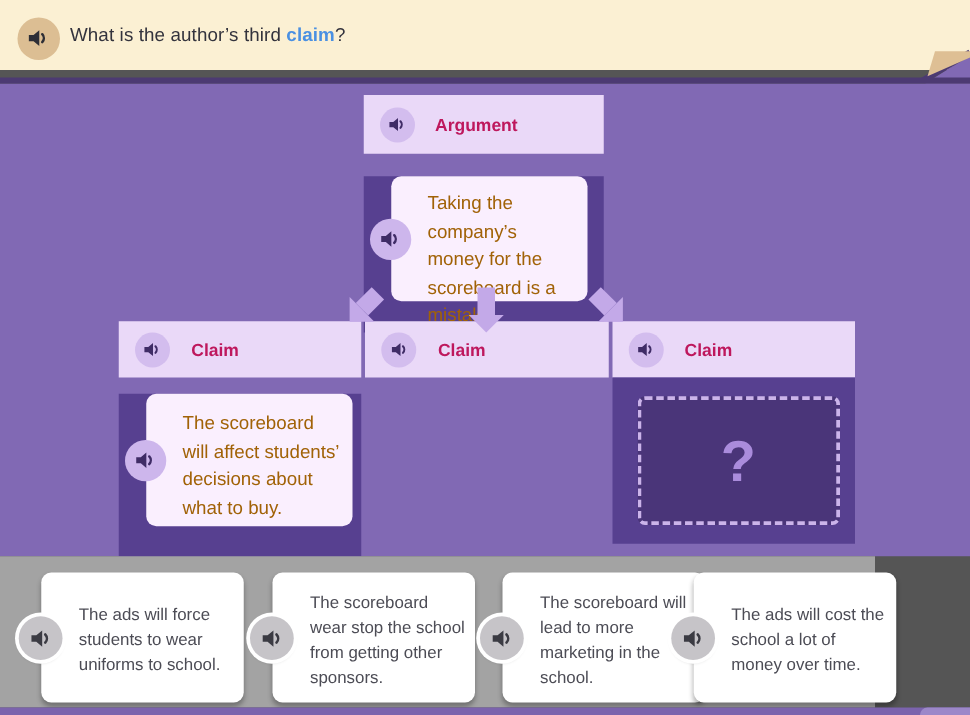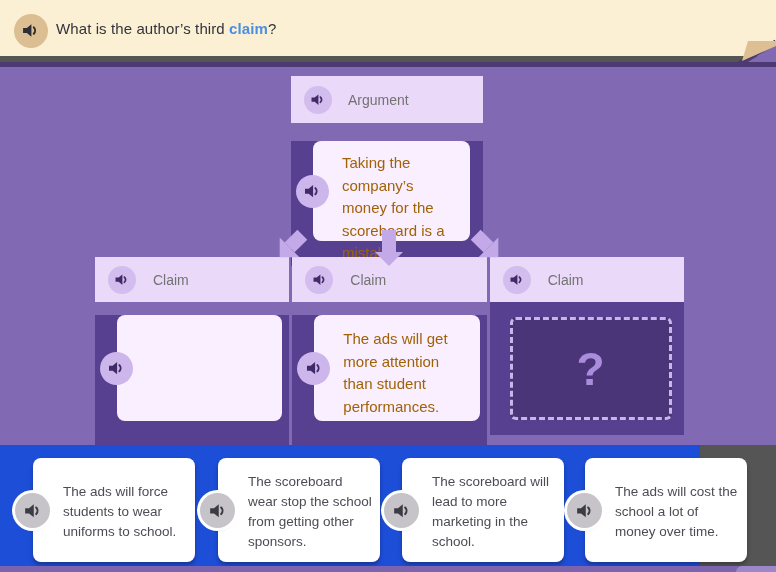--- a/index.html
+++ b/index.html
@@ -26,21 +26,21 @@
              position:absolute;left:-17px;top:50%;margin-top:-16px;}
   .spk--gray{width:35px;height:35px;background:#c6c4c8;color:#3b3b43;
              box-shadow:0 0 0 3px #ffffff,0 2px 3px rgba(0,0,0,.25);
              position:absolute;left:-18px;top:50%;margin-top:-17px;}
 
   
   .main{position:absolute;left:0;top:67px;width:776px;height:378px;background:#8169b4;}
 
   .argument{position:absolute;left:291px;top:9px;width:192px;}
   .box-header{height:47px;background:#ead9f8;display:flex;align-items:center;gap:16px;padding-left:13px;box-sizing:border-box;}
-  .box-header .hdr-label{font-size:14px;font-weight:normal;color:#737373;}
+  .box-header .hdr-label{font-size:14px;font-weight:bold;color:#be185d;}
   .box-body{background:#574090;position:relative;}
   .argument .box-body{height:125px;}
 
   .text-card{
     position:relative;background:#faeffe;border-radius:8px;
     font-size:15px;line-height:1.5;color:#a16207;
   }
   .argument .text-card{margin:18px 11px 0 22px;width:157px;height:100px;box-sizing:border-box;padding:11px 8px 8px 29px;}
 
   .claims{position:absolute;left:95px;top:190px;width:589px;display:flex;gap:3px;}
@@ -52,29 +52,29 @@
   .drop-zone{
     position:absolute;left:20px;top:15px;width:162px;height:103px;box-sizing:border-box;
     background:#4a3579;border:3px dashed #cbb4ea;border-radius:6px;
     display:flex;align-items:center;justify-content:center;cursor:pointer;
   }
   .drop-zone .qmark{font-size:46px;font-weight:bold;color:#aa8cdc;line-height:1;}
 
   .arrows{position:absolute;left:0;top:0;width:776px;height:378px;pointer-events:none;z-index:4;}
 
   
-  .tray{position:absolute;left:0;top:445px;width:700px;height:121px;background:#1d4ed8;}
+  .tray{position:absolute;left:0;top:445px;width:700px;height:121px;background:#a3a3a3;}
   .opt-card{
     position:absolute;top:13px;width:162px;height:104px;box-sizing:border-box;
     background:#ffffff;border-radius:8px;box-shadow:0 3px 4px rgba(0,0,0,.3);
     font-size:13.5px;line-height:1.5;color:#4c4c55;
     padding:12px 8px 8px 30px;display:flex;align-items:center;cursor:grab;
   }
   .opt-card .opt-text{width:100%;}
-  .opt-1{left:33px;}.opt-2{left:218px;}.opt-3{left:402px;}.opt-4{left:585px;}
+  .opt-1{left:33px;}.opt-2{left:218px;}.opt-3{left:402px;}.opt-4{left:555px;}
 
   .bottom-strip{position:absolute;left:0;top:566px;width:776px;height:6px;background:#7b63ad;}
   .strip-tab{position:absolute;right:0;bottom:0;width:40px;height:6px;background:#9c87c9;border-radius:6px 0 0 0;}
 </style>
 </head>
 <body>
 
 <div class="screen">
 
   <div class="banner">
@@ -135,44 +135,34 @@
           <span class="hdr-label">Claim</span>
         </div>
         <div class="box-body">
           <div class="text-card">
             <div class="spk spk--card">
                 <svg viewBox="0 0 24 24" width="62%" height="62%">
                   <path d="M3.5 9.1v5.8h4.3l5.2 4.3V4.8L7.8 9.1H3.5z" fill="currentColor"></path>
                   <path d="M15.7 8.4a5.2 5.2 0 0 1 0 7.2" fill="none" stroke="currentColor" stroke-width="2.3" stroke-linecap="round"></path>
                 </svg>
               </div>
+            <span>The scoreboard will affect students’ decisions about what to buy.</span>
           </div>
         </div>
       </div>
 
       <div class="claim-col">
         <div class="box-header">
           <div class="spk spk--hdr">
               <svg viewBox="0 0 24 24" width="62%" height="62%">
                 <path d="M3.5 9.1v5.8h4.3l5.2 4.3V4.8L7.8 9.1H3.5z" fill="currentColor"></path>
                 <path d="M15.7 8.4a5.2 5.2 0 0 1 0 7.2" fill="none" stroke="currentColor" stroke-width="2.3" stroke-linecap="round"></path>
               </svg>
             </div>
           <span class="hdr-label">Claim</span>
-        </div>
-        <div class="box-body">
-          <div class="text-card">
-            <div class="spk spk--card">
-                <svg viewBox="0 0 24 24" width="62%" height="62%">
-                  <path d="M3.5 9.1v5.8h4.3l5.2 4.3V4.8L7.8 9.1H3.5z" fill="currentColor"></path>
-                  <path d="M15.7 8.4a5.2 5.2 0 0 1 0 7.2" fill="none" stroke="currentColor" stroke-width="2.3" stroke-linecap="round"></path>
-                </svg>
-              </div>
-            <span>The ads will get more attention than student performances.</span>
-          </div>
         </div>
       </div>
 
       <div class="claim-col">
         <div class="box-header">
           <div class="spk spk--hdr">
               <svg viewBox="0 0 24 24" width="62%" height="62%">
                 <path d="M3.5 9.1v5.8h4.3l5.2 4.3V4.8L7.8 9.1H3.5z" fill="currentColor"></path>
                 <path d="M15.7 8.4a5.2 5.2 0 0 1 0 7.2" fill="none" stroke="currentColor" stroke-width="2.3" stroke-linecap="round"></path>
               </svg>

